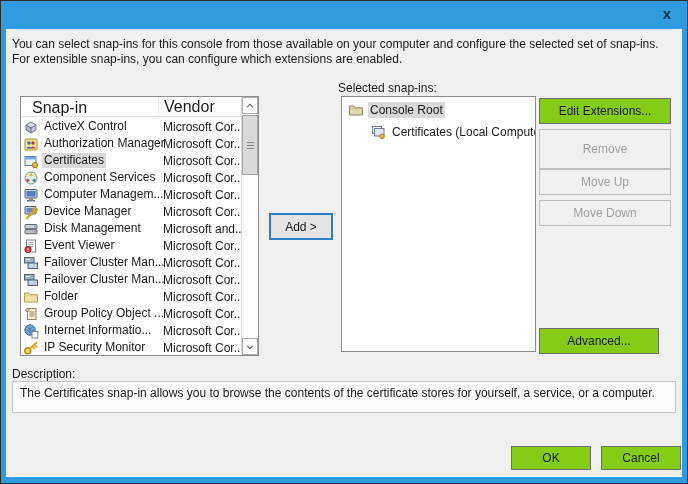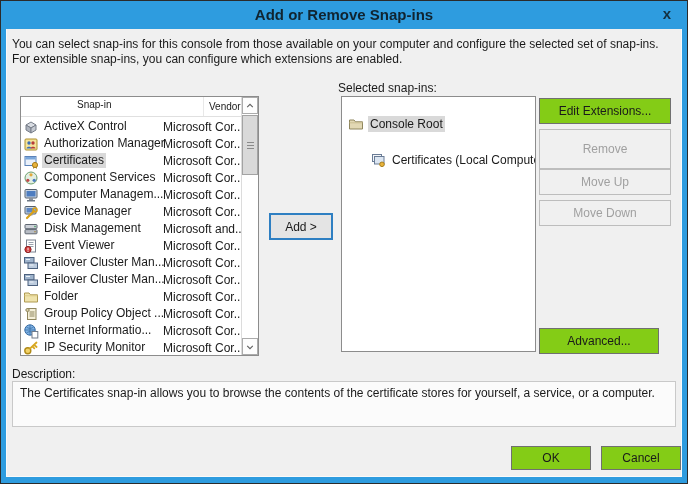--- a/index.html
+++ b/index.html
@@ -34,21 +34,21 @@
   .lbl-desc{left:6px;top:338px;}
 
   .listbox{
     position:absolute;left:14px;top:67px;width:239px;height:260px;
     background:#fff;border:1px solid #8C8C8C;overflow:hidden;
   }
   .listheader{
     position:absolute;left:0;top:0;right:17px;height:20px;
     background:#fff;border-bottom:1px solid #E0E0E0;
   }
-  .hdr-cell{position:absolute;top:2px;font-size:10px;color:#1A1A1A;margin-left:45px;}
+  .hdr-cell{position:absolute;top:2px;font-size:16px;color:#1A1A1A;}
   .hdr-name{left:11px;}
   .hdr-vendor{left:137px;border-left:1px solid #E8E8E8;padding-left:5px;top:0;line-height:19px;}
   .rows{position:absolute;left:0;top:21px;right:17px;bottom:0;}
   .lrow{position:relative;height:17px;display:flex;align-items:center;cursor:default;}
   .lrow .icon{width:16px;height:16px;margin-left:2px;flex:0 0 16px;}
   .lrow .icon svg{display:block;}
   .lrow .name{margin-left:3px;white-space:nowrap;padding:0 2px;line-height:15px;}
   .lrow .name.sel{background:var(--selection,#D9D9D9);}
   .lrow .vendor{position:absolute;left:142px;white-space:nowrap;}
 
@@ -68,21 +68,21 @@
     position:absolute;left:0;top:18px;width:16px;height:60px;
     background:#D9D9D9;border:1px solid #A3A3A3;
   }
   .grip{position:absolute;left:4px;width:7px;height:1px;background:#8A8A8A;}
   .grip.g1{top:26px;} .grip.g2{top:29px;} .grip.g3{top:32px;}
 
   .treebox{
     position:absolute;left:335px;top:67px;width:195px;height:256px;
     background:#fff;border:1px solid #8C8C8C;overflow:hidden;
   }
-  .trow{position:relative;height:18px;display:flex;align-items:center;margin-top:18px;cursor:default;}
+  .trow{position:relative;height:18px;display:flex;align-items:center;margin-top:4px;cursor:default;}
   .trow .icon{width:16px;height:16px;flex:0 0 16px;}
   .trow .tlabel{margin-left:4px;padding:0 2px;line-height:16px;white-space:nowrap;}
   .trow .tlabel.sel{background:var(--selection,#D9D9D9);}
 
   .btn{
     position:absolute;
     background:#84cc16;border:1px solid #707070;
     font-family:"Liberation Sans", sans-serif;font-size:12px;color:#1A1A1A;
     display:flex;align-items:center;justify-content:center;cursor:pointer;
   }
@@ -90,31 +90,30 @@
   .btn-add{left:263px;top:184px;width:64px;height:27px;border:2px solid #2E7FC2;background:#E4E4E4;}
   .btn-editext{left:533px;top:69px;width:132px;height:26px;}
   .btn-remove{left:533px;top:100px;width:132px;height:40px;}
   .btn-moveup{left:533px;top:140px;width:132px;height:26px;}
   .btn-movedown{left:533px;top:171px;width:132px;height:26px;}
   .btn-advanced{left:533px;top:299px;width:120px;height:26px;}
   .btn-ok{left:505px;top:417px;width:80px;height:24px;}
   .btn-cancel{left:595px;top:417px;width:80px;height:24px;}
 
   .descbox{
-    position:absolute;left:6px;right:6px;top:352px;height:46px;
+    position:absolute;left:6px;right:6px;top:352px;height:32px;
     background:#FBFBFB;border:1px solid #C9C9C9;
     padding:4px 7px;line-height:15px;color:#1A1A1A;
   }
 </style>
 </head>
 <body>
 
 <div class="dialog">
   <div class="titlebar">
-    <span class="title">Add or Remove Snap-ins</span>
     <span class="close-x">x</span>
   </div>
 
   <div class="content">
     <div class="intro">You can select snap-ins for this console from those available on your computer and configure the selected set of snap-ins. For extensible snap-ins, you can configure which extensions are enabled.</div>
 
     <div class="lbl lbl-selected">Selected snap-ins:</div>
 
     <div class="listbox">
       <div class="listheader">

